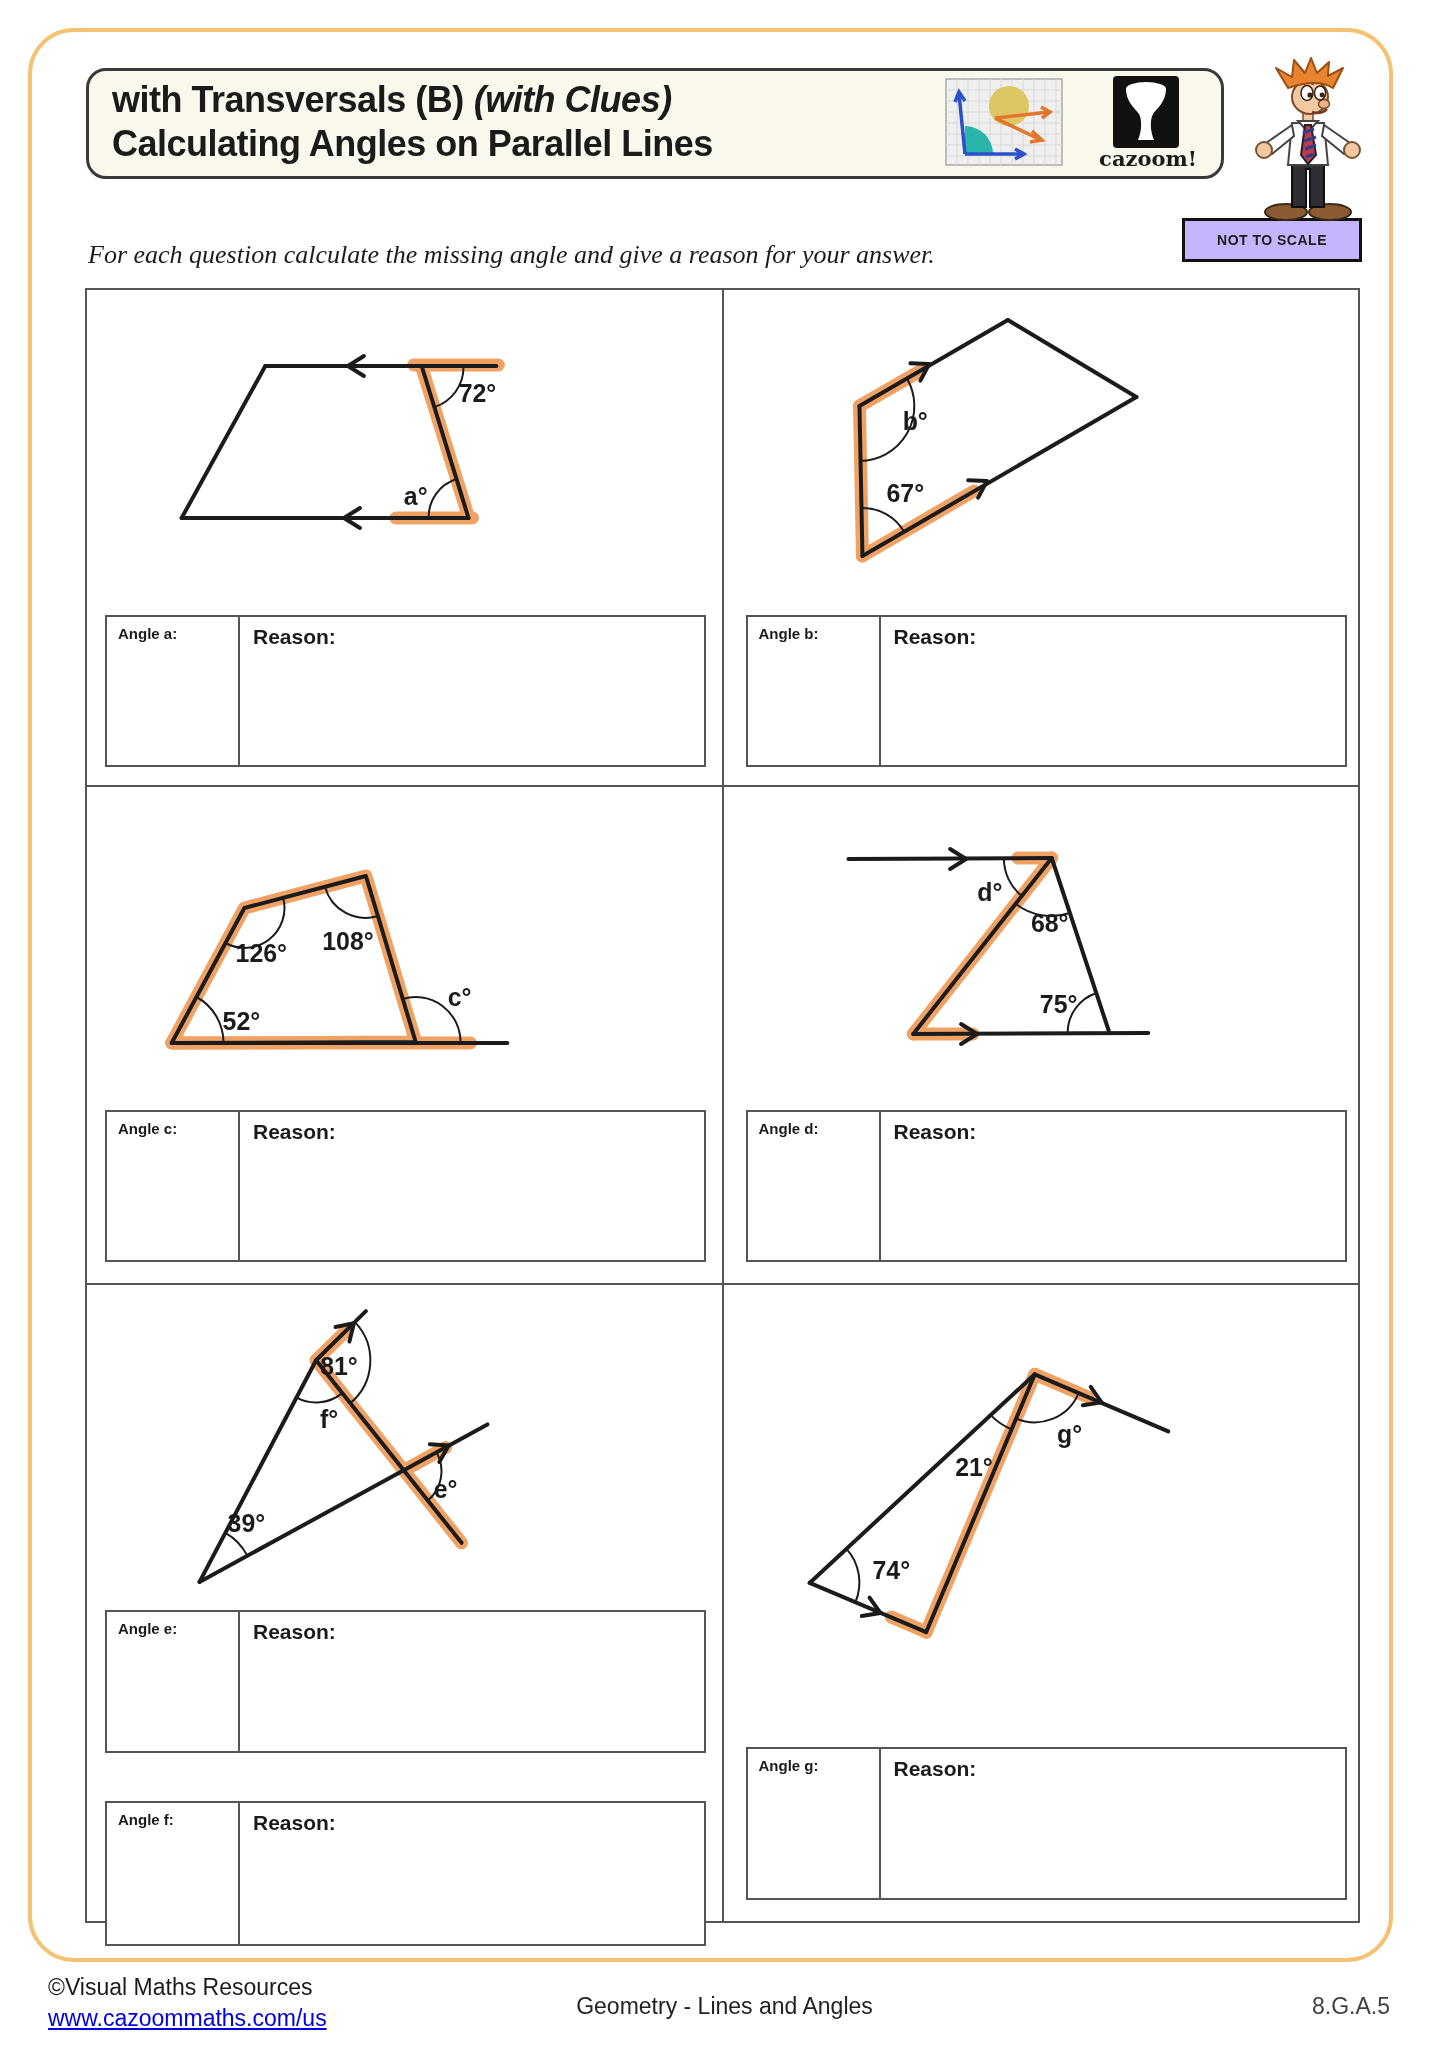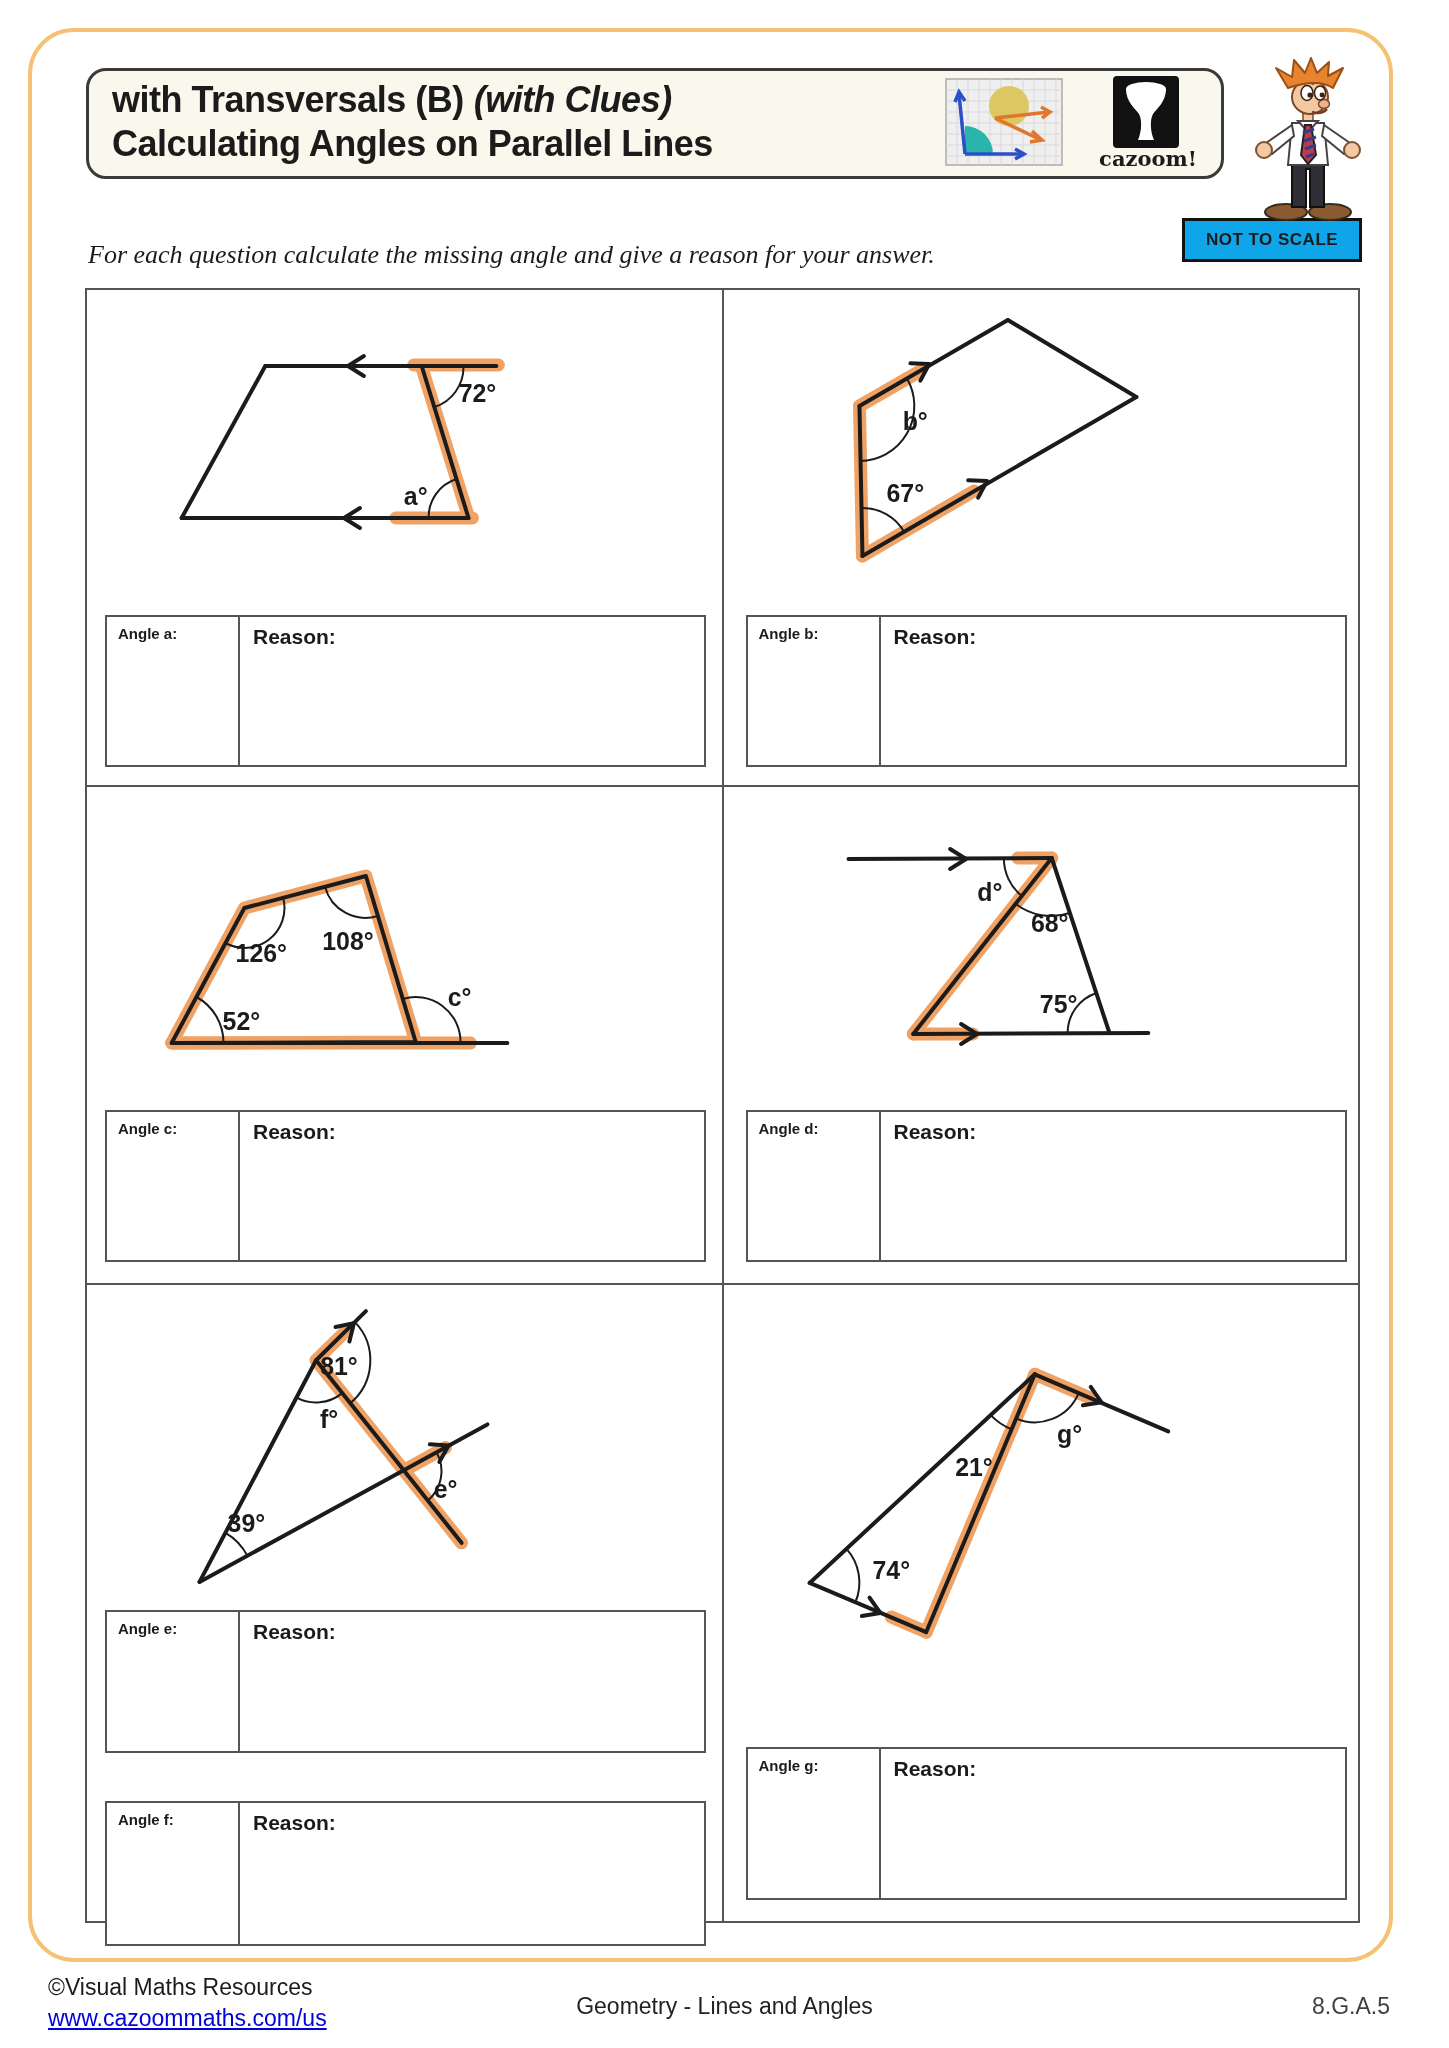--- a/index.html
+++ b/index.html
@@ -10,23 +10,23 @@
   
   .header-box{position:absolute;left:86px;top:68px;width:1132px;height:105px;
         background:#FAF7EC;border:3px solid #3a3a3a;border-radius:20px;}
   .title{position:absolute;left:112px;top:78px;font-size:36px;font-weight:bold;
         letter-spacing:-0.5px;line-height:44px;white-space:nowrap;}
   .title .suffix{font-style:italic;font-weight:600;margin-left:10px;}
   .hdr-icon{position:absolute;left:945px;top:78px;}
   .logo-box{position:absolute;left:1113px;top:76px;}
   .logo-text{position:absolute;left:1083px;top:146px;width:130px;text-align:center;
         font-family:"DejaVu Serif",serif;font-weight:bold;font-size:21px;}
-  .nts-box{position:absolute;left:1182px;top:218px;width:174px;height:38px;background:#0ea5e9;
+  .nts-box{position:absolute;left:1182px;top:218px;width:174px;height:38px;background:#c4b5fd;
         border:3px solid #111;display:flex;align-items:center;justify-content:center;
-        font-weight:bold;font-size:17px;letter-spacing:0.5px;}
+        font-weight:bold;font-size:14px;letter-spacing:0.5px;}
   .mascot{position:absolute;left:1248px;top:57px;}
   .instruction{position:absolute;left:88px;top:216px;width:1040px;
         font-family:Liberation Serif, serif;font-style:italic;font-size:26px;margin-top:24px;}
   
   .qgrid{position:absolute;left:85px;top:288px;width:1275px;height:1635px;
         display:grid;grid-template-columns:1fr 1fr;grid-template-rows:495px 496px 1fr;
         background:#555;gap:2px;padding:2px;box-sizing:border-box;}
   .panel{position:relative;background:#fff;}
   .panel svg.diagram{position:absolute;left:0;top:0;width:100%;height:100%;}
   .dlabel{font-family:"Liberation Sans",sans-serif;font-weight:bold;font-size:25px;fill:#1b1b1b;}

